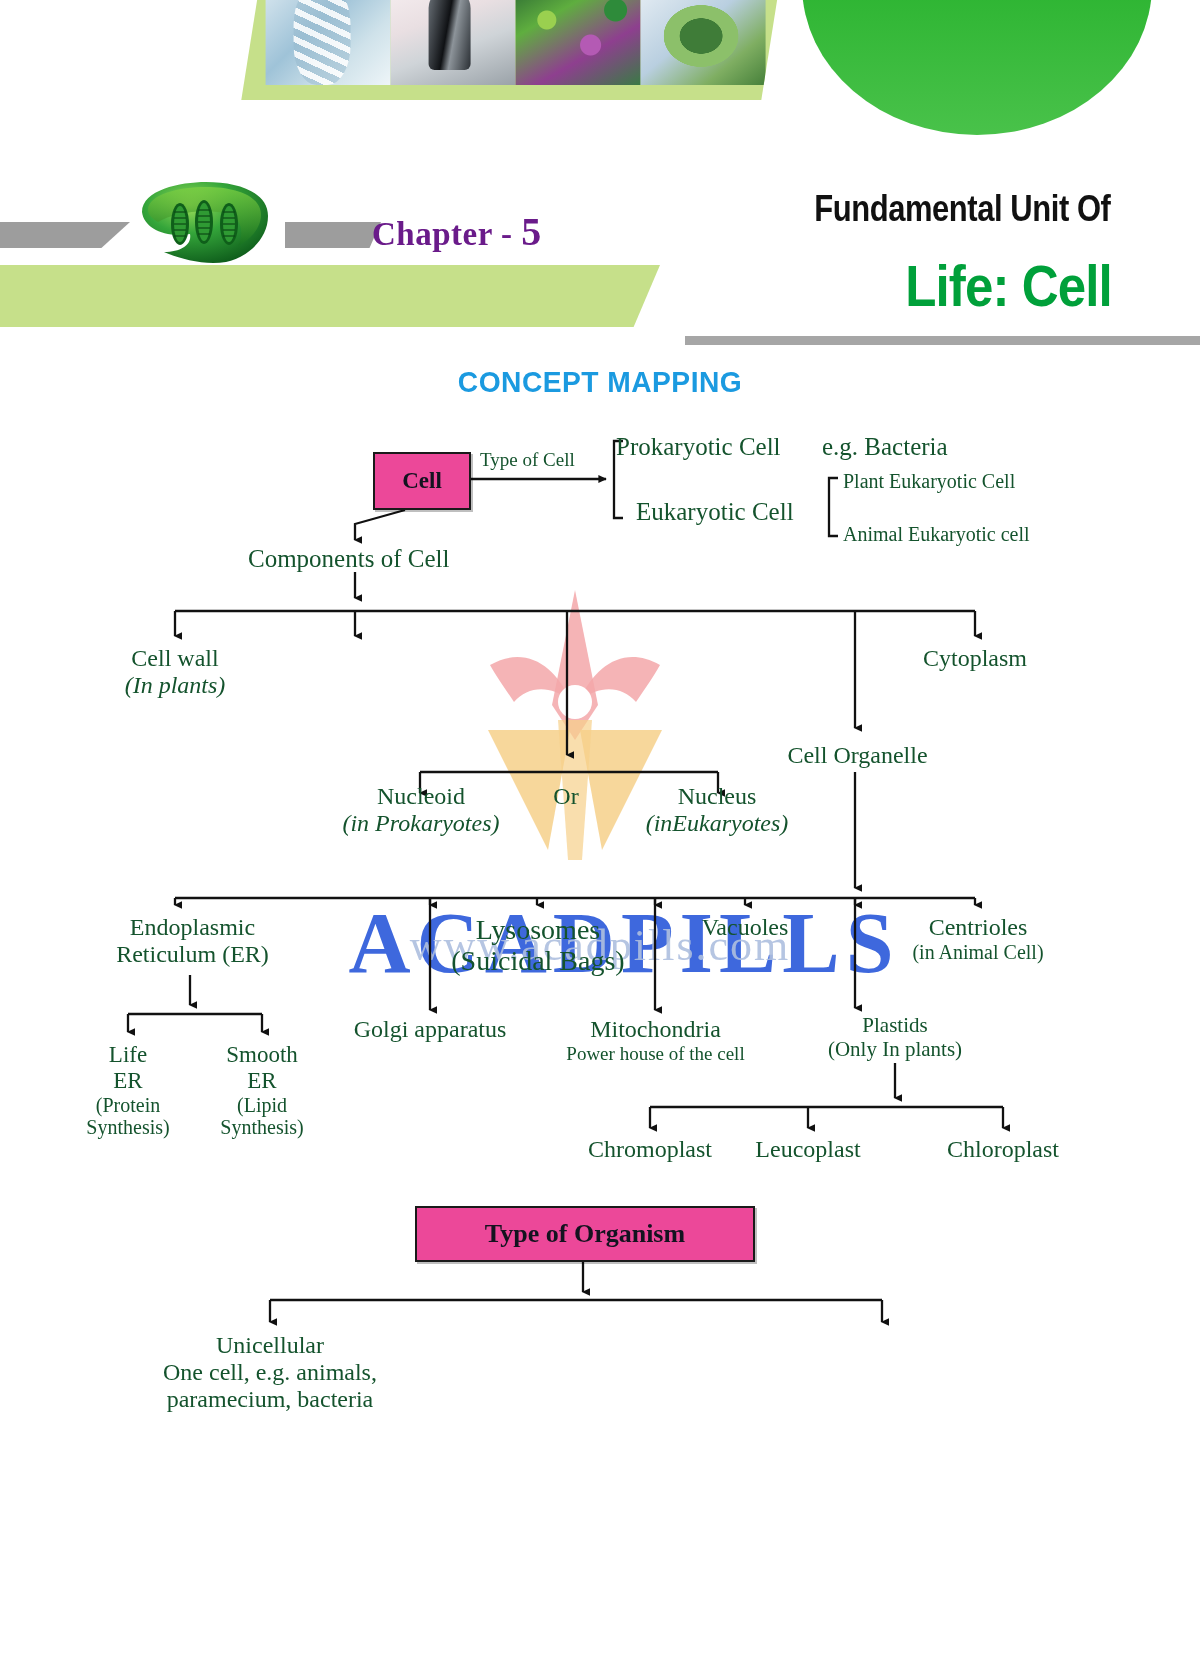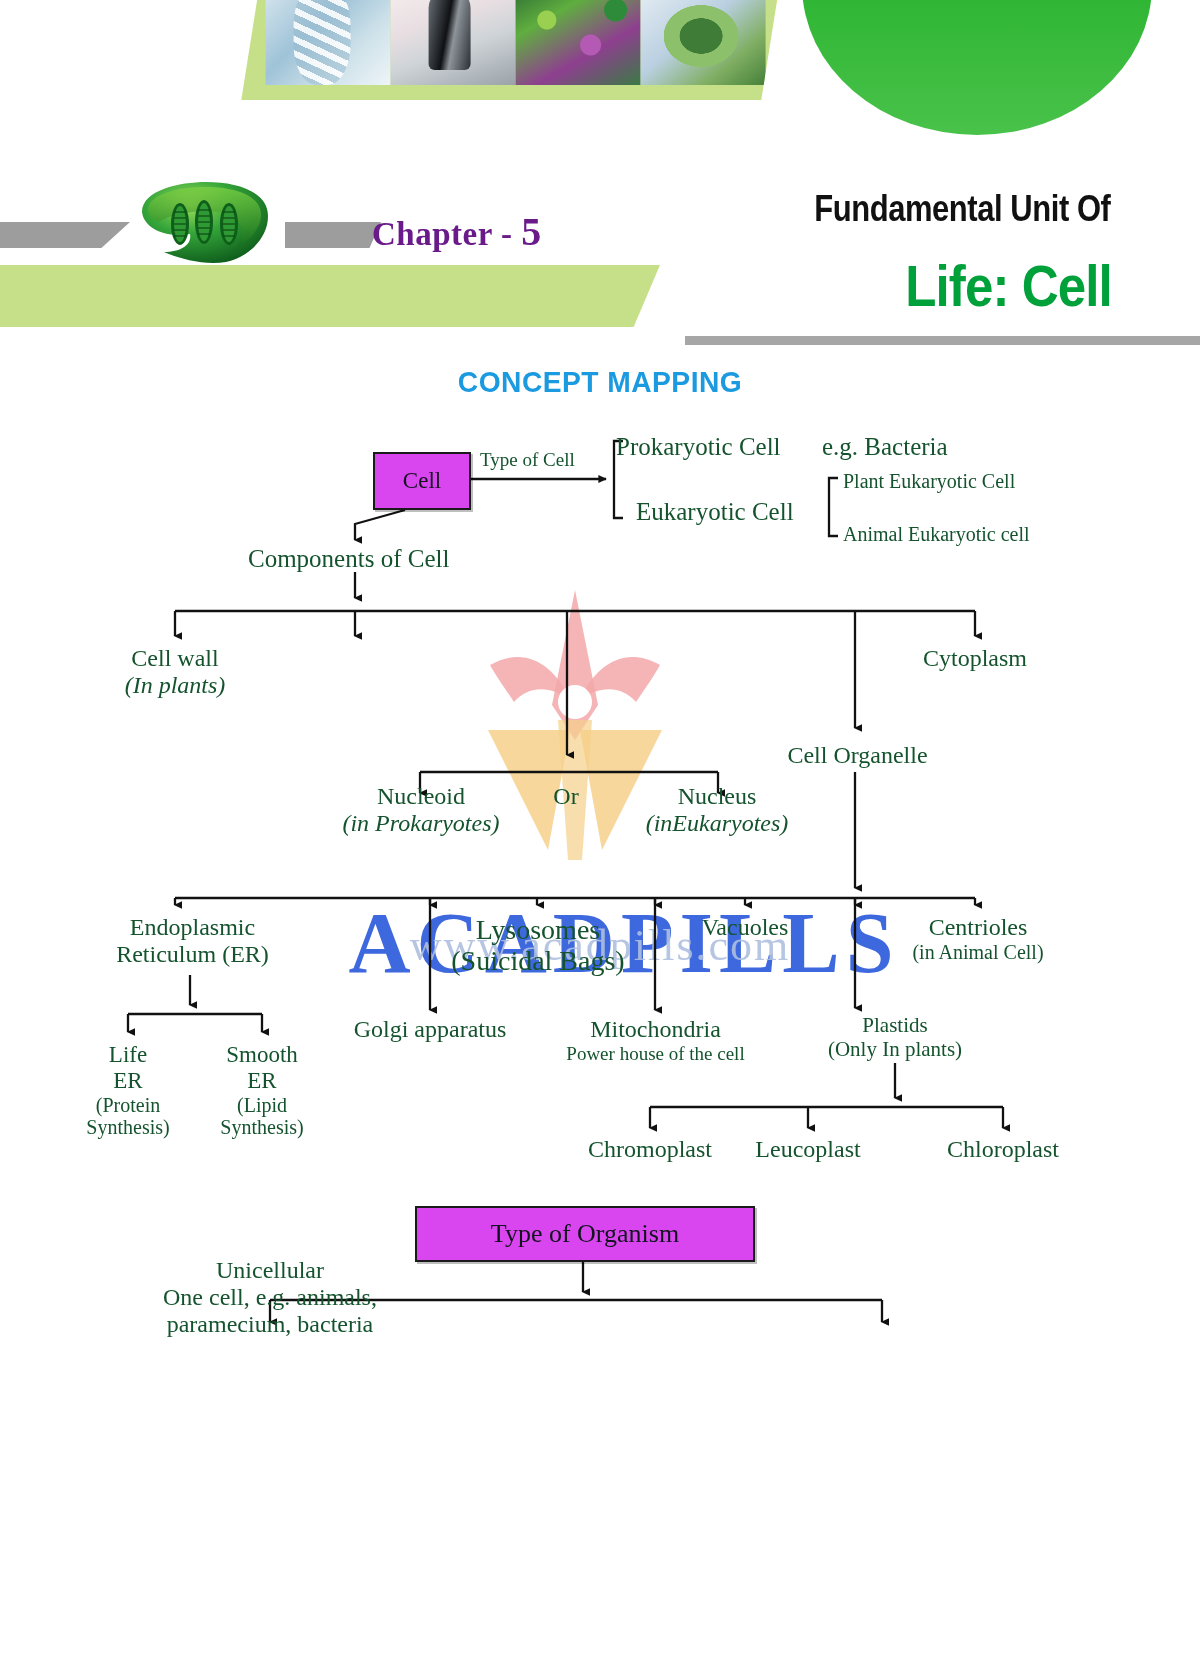--- a/index.html
+++ b/index.html
@@ -113,22 +113,22 @@
   .map{position:absolute; left:0; top:0; width:1200px; height:1653px;}
   .node{
     position:absolute;
     font-family:"Liberation Serif", serif;
     color:#14532d; text-align:center; line-height:1.12;
     white-space:nowrap;
   }
   .node.wrap{white-space:normal;}
   .box{
     position:absolute;
-    background:#d946ef; border:2px solid #1a1a1a;
-    font-family:"Liberation Serif", serif; font-weight:normal; color:#13131f;
+    background:#ec4899; border:2px solid #1a1a1a;
+    font-family:"Liberation Serif", serif; font-weight:bold; color:#13131f;
     display:flex; align-items:center; justify-content:center;
     box-shadow:2px 2px 0 rgba(0,0,0,.25);
   }
   .it{font-style:italic;}
   svg.arrows{position:absolute; left:0; top:0; width:1200px; height:1653px; overflow:visible;}
 </style>
 </head>
 <body>
 
 <div class="header">
@@ -348,20 +348,20 @@
   </div>
 
   <div class="node" style="left:565px; top:1136px; width:170px; font-size:24px;">Chromoplast</div>
   <div class="node" style="left:728px; top:1136px; width:160px; font-size:24px;">Leucoplast</div>
   <div class="node" style="left:918px; top:1136px; width:170px; font-size:24px;">Chloroplast</div>
 
   <div class="box" style="left:415px; top:1206px; width:336px; height:52px; font-size:26px;">
     <span>Type of Organism</span>
   </div>
 
-  <div class="node wrap" style="left:130px; top:1257px; width:280px; font-size:24px;">
+  <div class="node wrap" style="left:130px; top:1332px; width:280px; font-size:24px;">
     <div>Unicellular</div>
     <div>One cell, e.g. animals,</div>
     <div>paramecium, bacteria</div>
   </div>
 
 
 </div>
 
 </body></html>

